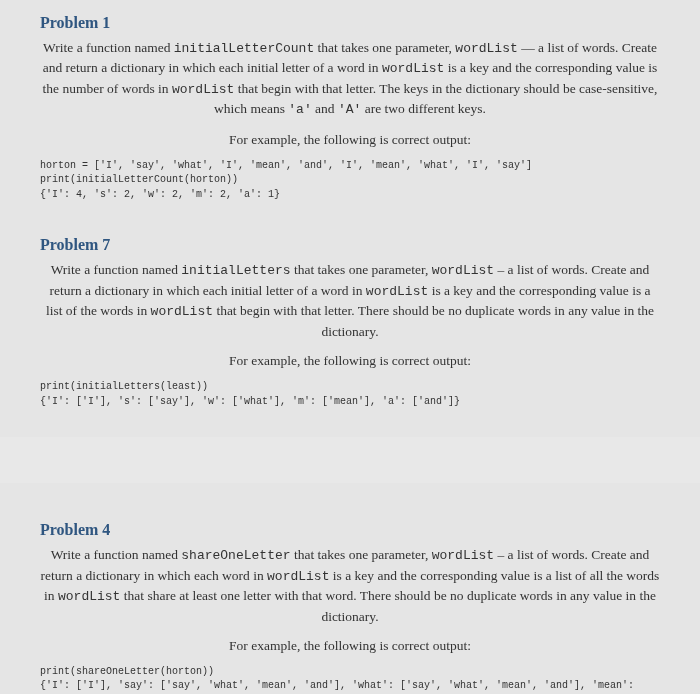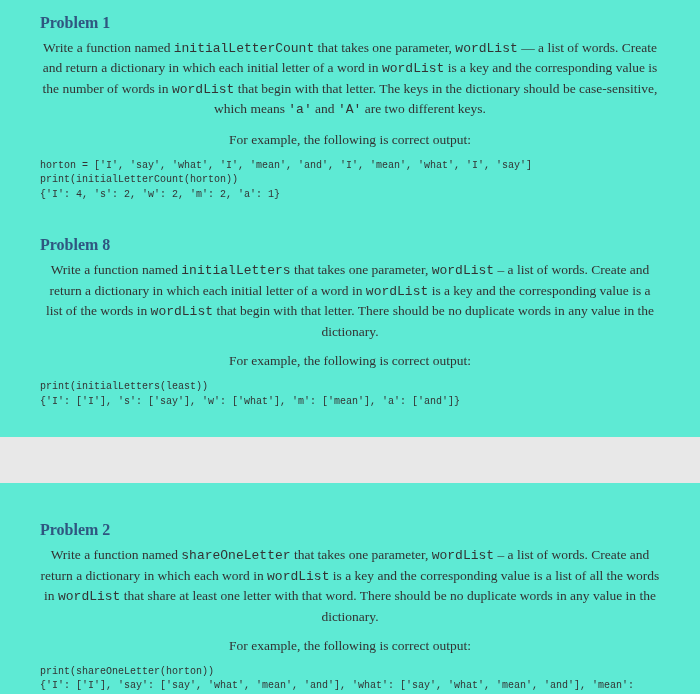--- a/index.html
+++ b/index.html
@@ -4,21 +4,21 @@
   <style>
     * { margin: 0; padding: 0; box-sizing: border-box; }
     body {
       width: 700px;
       font-family: Georgia, 'Times New Roman', serif;
       background: #ffffff;
       color: #333;
     }
     .page-block {
       padding: 14px 40px 28px 40px;
-      background: #5eead4;
+      background: #e5e5e5;
     }
     .spacer-gray {
       background: #e8e8e8;
       height: 46px;
       width: 100%;
     }
     .spacer-above {
       height: 24px;
     }
     .problem-title {
@@ -64,38 +64,38 @@
     </p>
     <p class="body-text">For example, the following is correct output:</p>
     <div class="code-block">horton = ['I', 'say', 'what', 'I', 'mean', 'and', 'I', 'mean', 'what', 'I', 'say']
 print(initialLetterCount(horton))
 {'I': 4, 's': 2, 'w': 2, 'm': 2, 'a': 1}</div>
   </div>
 
   <div class="section-gap"></div>
 
   <div>
-    <div class="problem-title">Problem 8</div>
+    <div class="problem-title">Problem 7</div>
     <p class="body-text">
       <span>Write a function named </span><span class="code-inline">initialLetters</span><span> that takes one parameter, </span><span class="code-inline">wordList</span><span> – a list of words. Create and return a dictionary in which each initial letter of a word in </span><span class="code-inline">wordList</span><span> is a key and the corresponding value is a list of the words in </span><span class="code-inline">wordList</span><span> that begin with that letter. There should be no duplicate words in any value in the dictionary.</span>
     </p>
     <p class="body-text">For example, the following is correct output:</p>
     <div class="code-block">print(initialLetters(least))
 {'I': ['I'], 's': ['say'], 'w': ['what'], 'm': ['mean'], 'a': ['and']}</div>
   </div>
 
 </div>
 
 <div class="spacer-gray"></div>
 
 <div class="page-block">
   <div class="spacer-above"></div>
 
   <div>
-    <div class="problem-title">Problem 2</div>
+    <div class="problem-title">Problem 4</div>
     <p class="body-text">
       <span>Write a function named </span><span class="code-inline">shareOneLetter</span><span> that takes one parameter, </span><span class="code-inline">wordList</span><span> – a list of words. Create and return a dictionary in which each word in </span><span class="code-inline">wordList</span><span> is a key and the corresponding value is a list of all the words in </span><span class="code-inline">wordList</span><span> that share at least one letter with that word. There should be no duplicate words in any value in the dictionary.</span>
     </p>
     <p class="body-text">For example, the following is correct output:</p>
     <div class="code-block">print(shareOneLetter(horton))
 {'I': ['I'], 'say': ['say', 'what', 'mean', 'and'], 'what': ['say', 'what', 'mean', 'and'], 'mean': ['say', 'what', 'mean', 'and'], 'and': ['say', 'what', 'mean', 'and']}</div>
   </div>
 
 </div>
 

